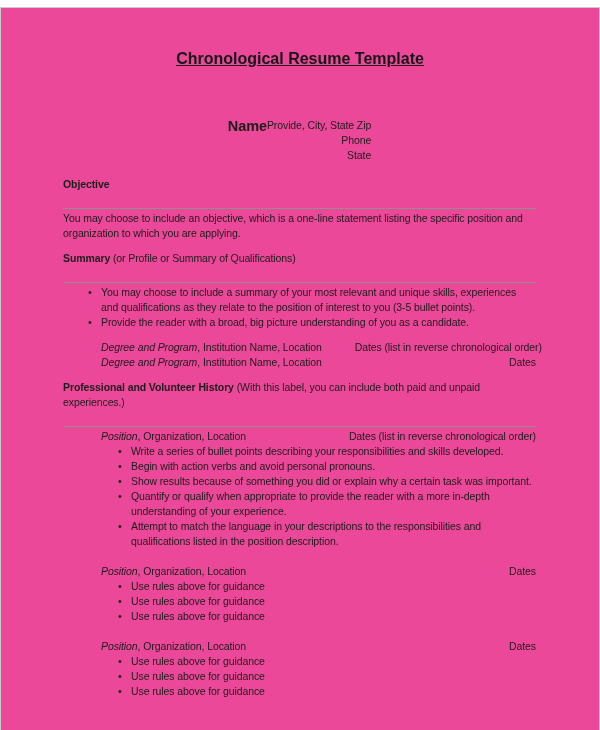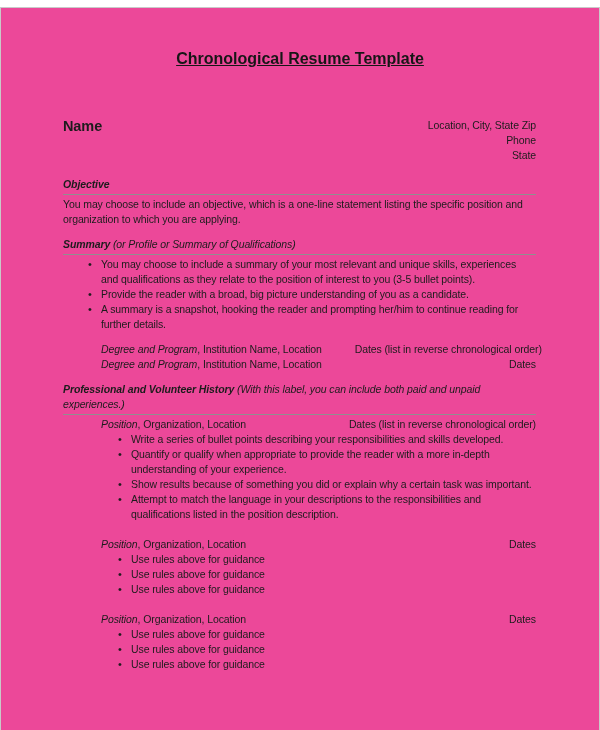--- a/index.html
+++ b/index.html
@@ -29,40 +29,39 @@
   .content {
     padding: 0 63px 0 62px;   
     font-size: 10.5px;
     letter-spacing: -0.1px;
     line-height: 15px;
   }
   
   .id-block {
     margin-top: 50px;
     display: flex;
-    justify-content: space-between;
+    justify-content: center;
     align-items: flex-start;
   }
   .name {
     font-size: 14.5px;
     font-weight: 700;
     line-height: 16px;
   }
   .contact {
     text-align: right;
     line-height: 15px;
   }
   
   .sec { margin-top: 10px; }
   .sec-objective { margin-top: 14px; }
   .sec-head {
     border-bottom: 1px solid #8f8f8f;
-    padding-bottom: 2px;
+    padding-bottom: 16px;
     margin-bottom: 2px;
-    font-style: italic;
   }
   .hb { font-weight: 700; }
   .body-text { margin: 0; }
   
   ul.blist { list-style: none; }
   ul.blist li { position: relative; }
   ul.blist li::before {
     content: "\2022";
     position: absolute;
     font-size: 11px;
@@ -88,41 +87,40 @@
 
 <div class="page">
 
   <h1 class="doc-title">Chronological Resume Template</h1>
 
   <div class="content">
 
     <header class="id-block">
       <div class="name">Name</div>
       <div class="contact">
-        <div>Location, City, State Zip</div>
+        <div>Provide, City, State Zip</div>
         <div>Phone</div>
         <div>State</div>
       </div>
     </header>
 
     <section class="sec sec-objective">
       <div class="sec-head">
         <span class="hb">Objective</span>
       </div>
       <p class="body-text">You may choose to include an objective, which is a one-line statement listing the specific position and organization to which you are applying.</p>
     </section>
 
     <section class="sec">
       <div class="sec-head">
         <span class="hb">Summary</span><span> (or Profile or Summary of Qualifications)</span>
       </div>
       <ul class="blist l1">
         <li>You may choose to include a summary of your most relevant and unique skills, experiences and qualifications as they relate to the position of interest to you (3-5 bullet points).</li>
         <li>Provide the reader with a broad, big picture understanding of you as a candidate.</li>
-        <li>A summary is a snapshot, hooking the reader and prompting her/him to continue reading for further details.</li>
       </ul>
     </section>
 
     <section class="sec">
       <div class="entry">
         <span class="entry-left"><i>Degree and Program</i><span>, Institution Name, Location</span></span>
         <span class="dates">Dates (list in reverse chronological order)</span>
       </div>
       <div class="entry">
         <span class="entry-left"><i>Degree and Program</i><span>, Institution Name, Location</span></span>
@@ -135,22 +133,23 @@
         <span class="hb">Professional and Volunteer History</span><span> (With this label, you can include both paid and unpaid experiences.)</span>
       </div>
 
       <div class="pos pos-first">
         <div class="entry">
           <span class="entry-left"><i>Position</i><span>, Organization, Location</span></span>
           <span class="dates">Dates (list in reverse chronological order)</span>
         </div>
         <ul class="blist l2">
           <li>Write a series of bullet points describing your responsibilities and skills developed.</li>
+          <li>Begin with action verbs and avoid personal pronouns.</li>
+          <li>Show results because of something you did or explain why a certain task was important.</li>
           <li>Quantify or qualify when appropriate to provide the reader with a more in-depth understanding of your experience.</li>
-          <li>Show results because of something you did or explain why a certain task was important.</li>
           <li>Attempt to match the language in your descriptions to the responsibilities and qualifications listed in the position description.</li>
         </ul>
       </div>
 
       <div class="pos">
         <div class="entry">
           <span class="entry-left"><i>Position</i><span>, Organization, Location</span></span>
           <span class="dates">Dates</span>
         </div>
         <ul class="blist l2">

